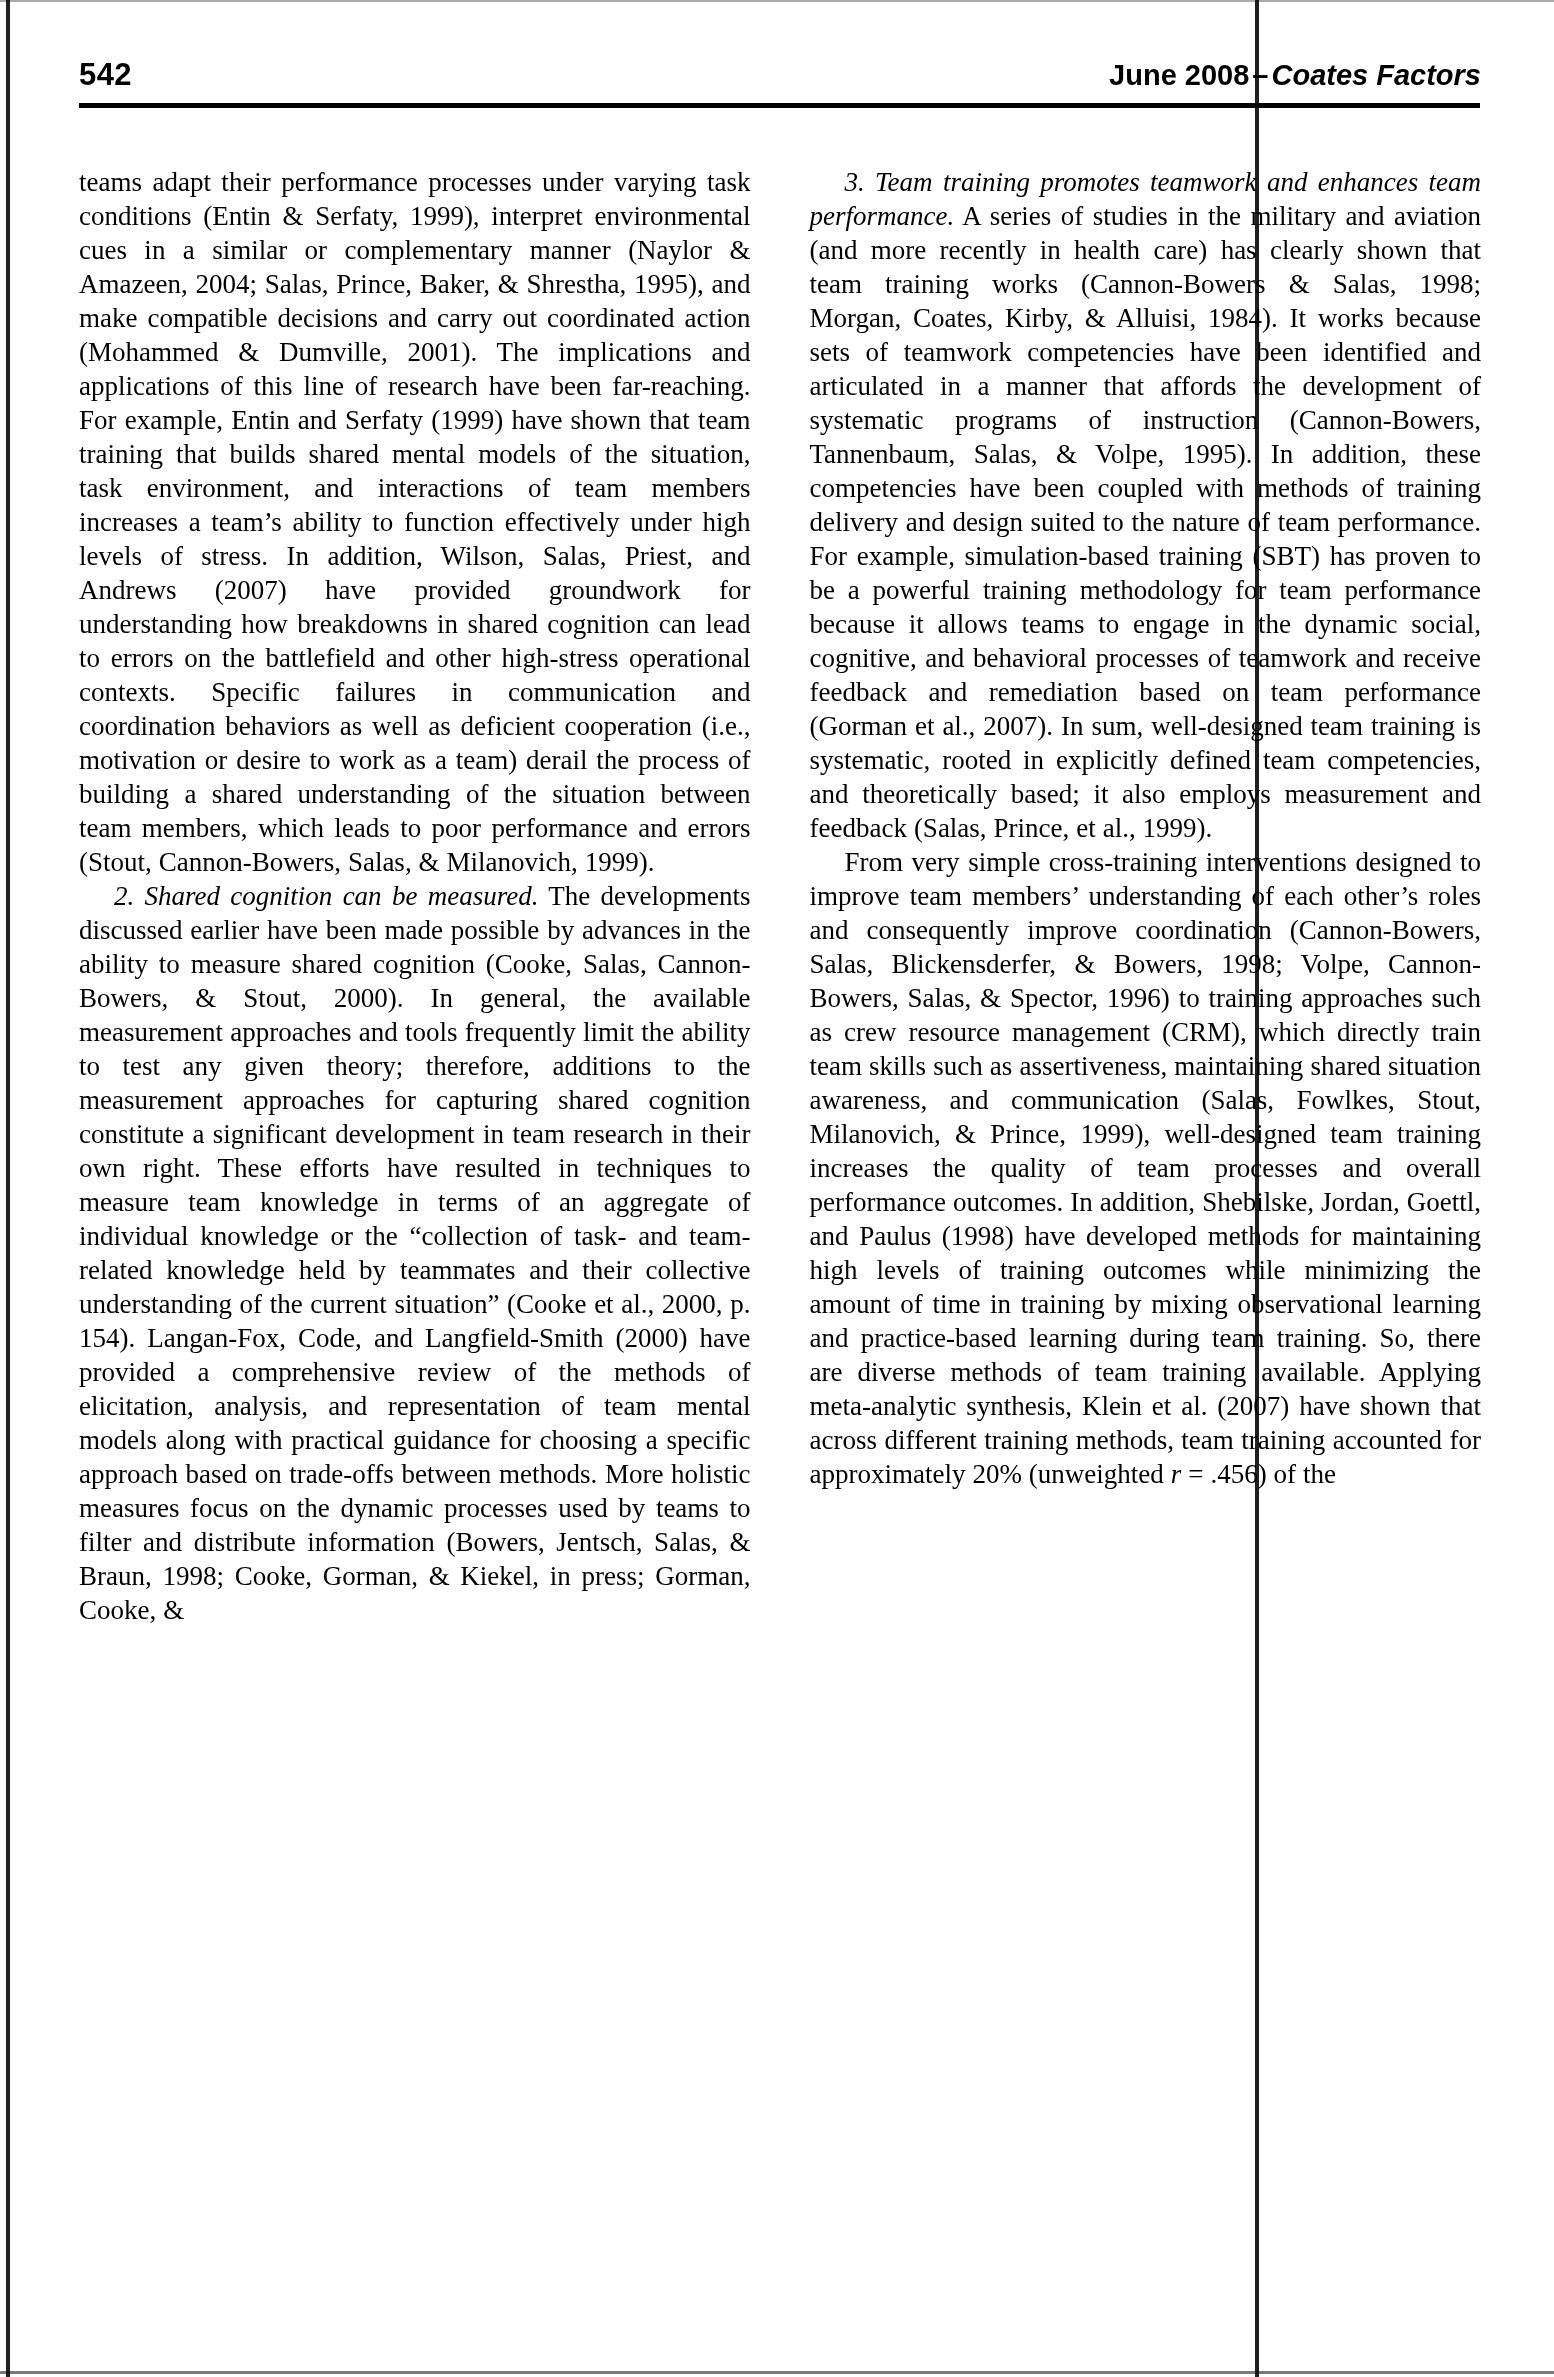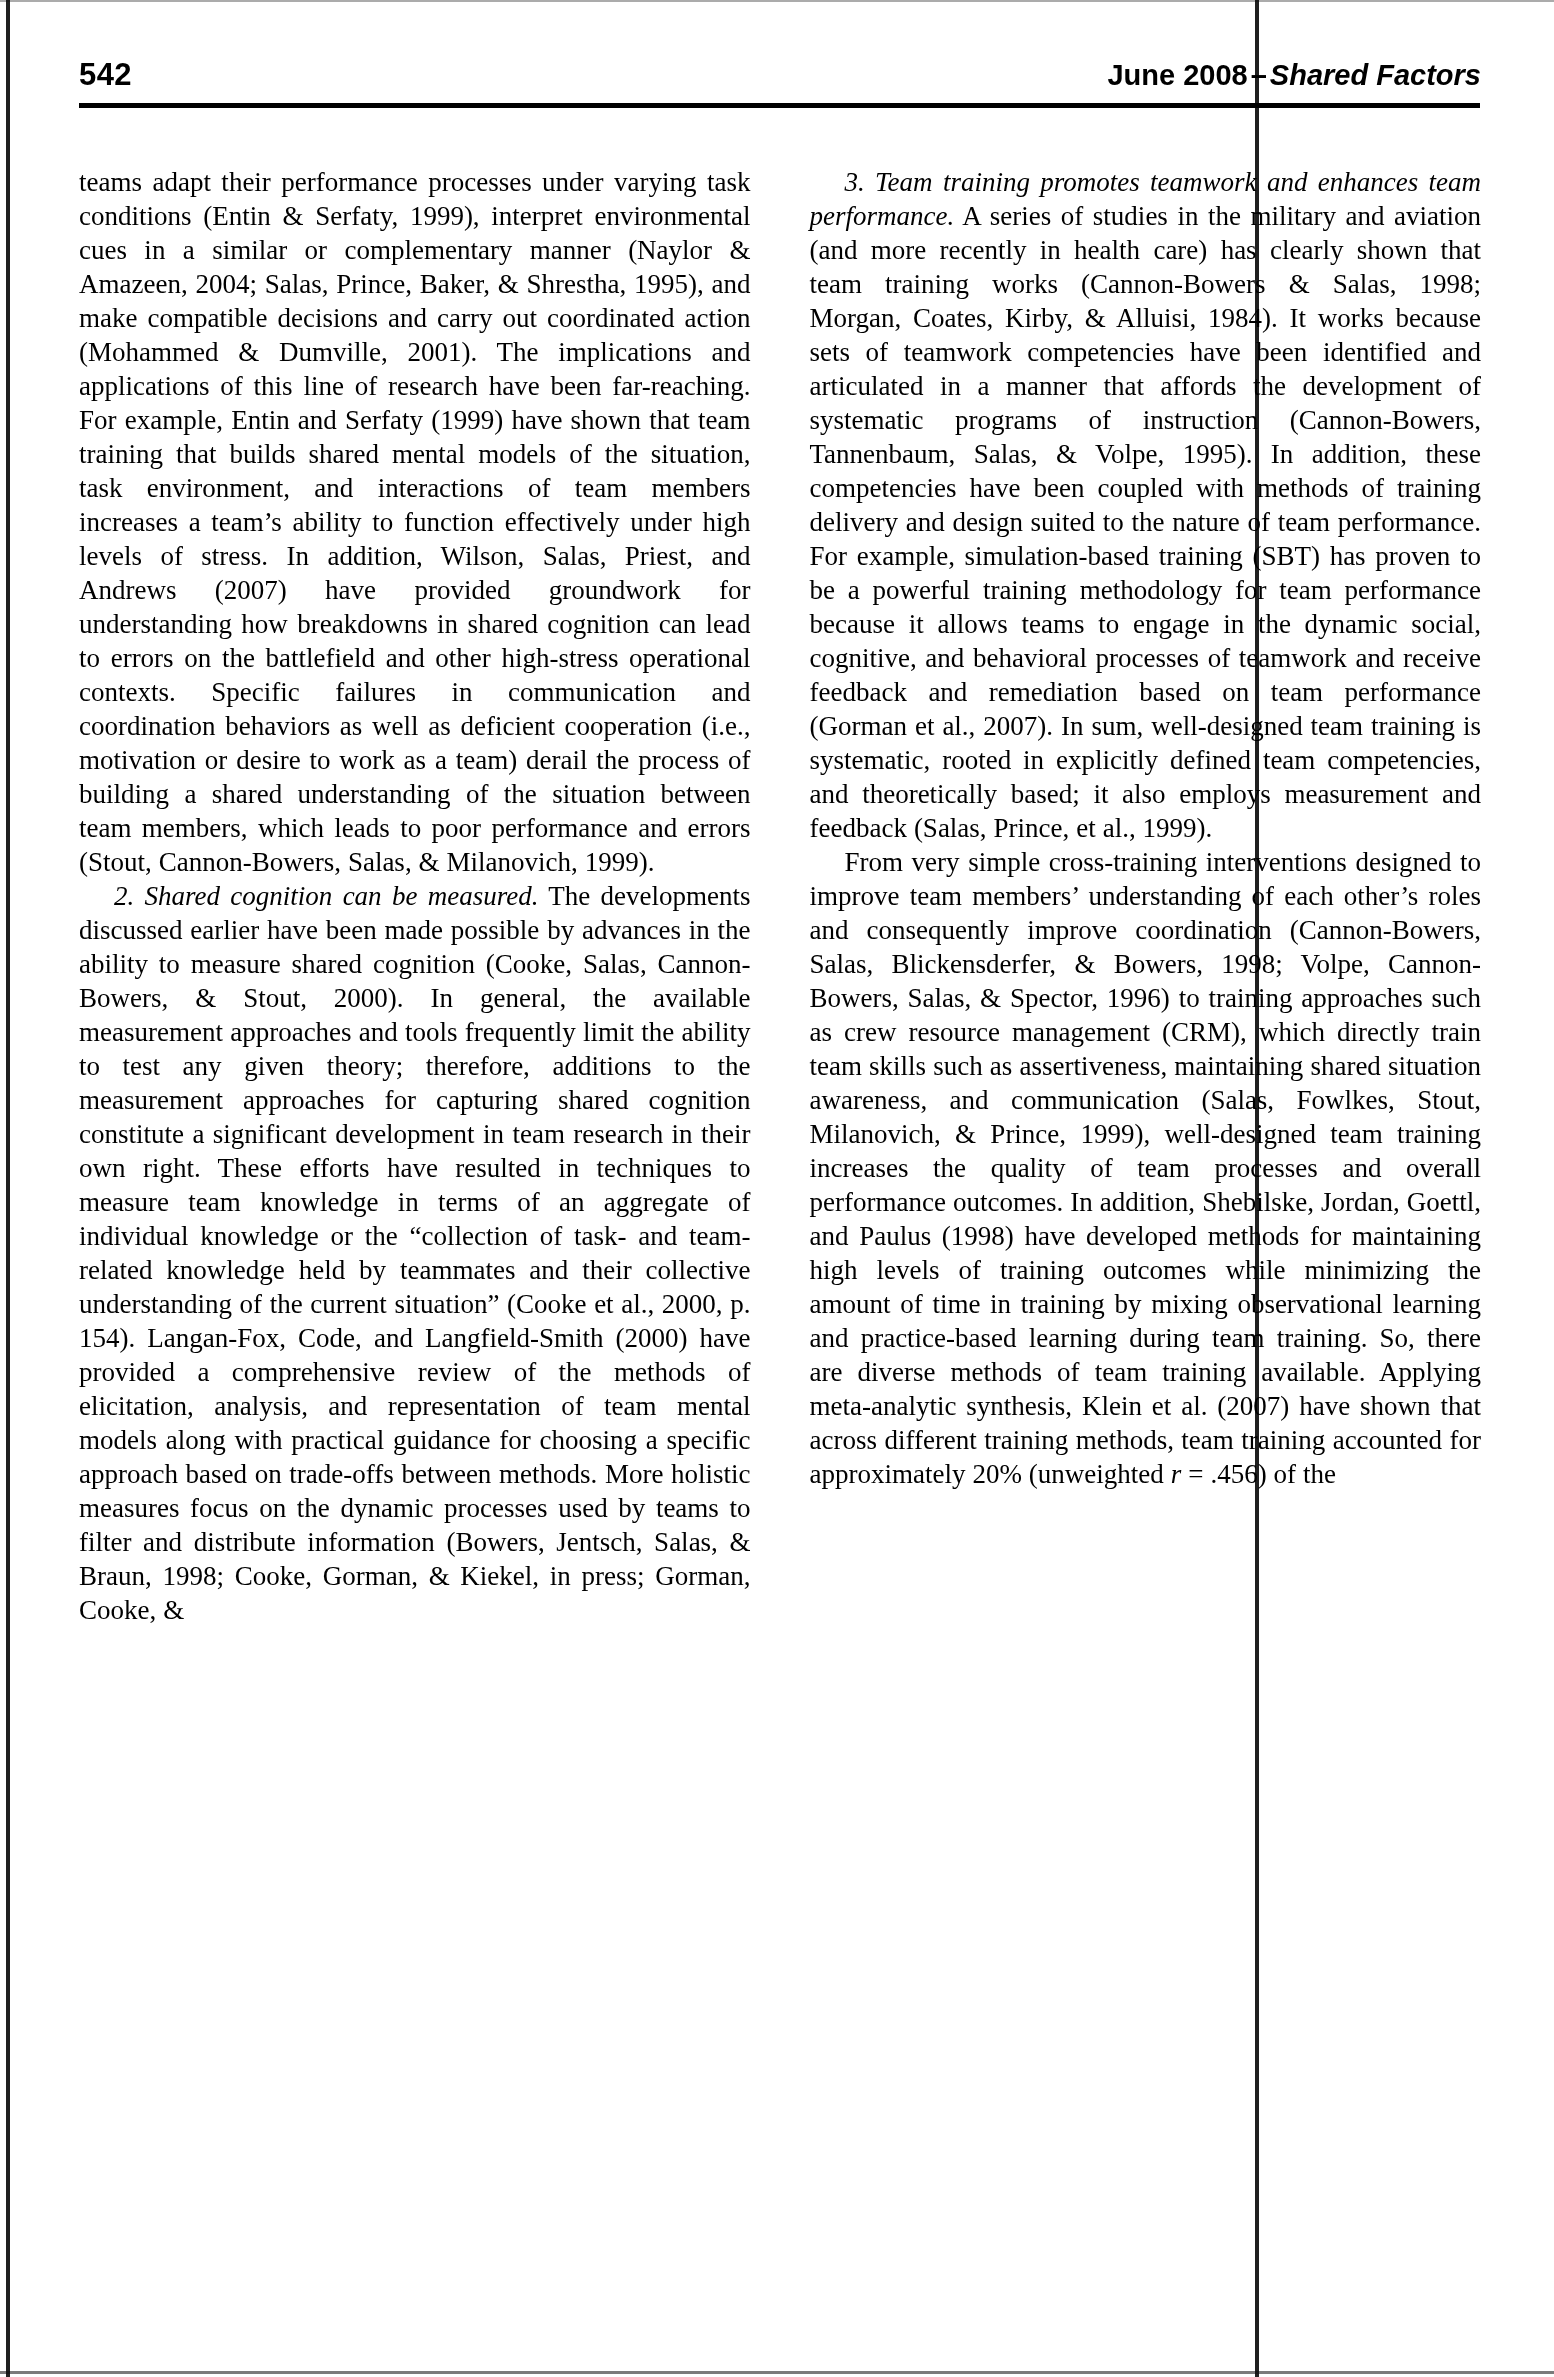--- a/index.html
+++ b/index.html
@@ -102,21 +102,21 @@
 <div class="page">
 
   <div class="scan-edge scan-edge-top"></div>
   <div class="scan-edge scan-edge-left"></div>
   <div class="scan-edge scan-edge-right"></div>
   <div class="scan-edge scan-edge-bottom"></div>
 
   <div class="running-head">
     <span class="folio">542</span>
     <span class="journal-line">
-      <span class="jl-date">June 2008</span><span class="jl-sep">–</span><span class="jl-name">Shared Factors</span>
+      <span class="jl-date">June 2008</span><span class="jl-sep">–</span><span class="jl-name">Coates Factors</span>
     </span>
   </div>
 
   <div class="head-rule"></div>
 
   <div class="columns">
     <div class="column" id="col-left">
         <p class="para"><span>teams adapt their performance processes under varying task conditions (Entin &amp; Serfaty, 1999), interpret environmental cues in a similar or complementary manner (Naylor &amp; Amazeen, 2004; Salas, Prince, Baker, &amp; Shrestha, 1995), and make compatible decisions and carry out coordinated action (Mohammed &amp; Dumville, 2001). The implications and applications of this line of research have been far-reaching. For example, Entin and Serfaty (1999) have shown that team training that builds shared mental models of the situation, task environment, and interactions of team members increases a team’s ability to function effectively under high levels of stress. In addition, Wilson, Salas, Priest, and Andrews (2007) have provided groundwork for understanding how breakdowns in shared cognition can lead to errors on the battlefield and other high-stress operational contexts. Specific failures in communication and coordination behaviors as well as deficient cooperation (i.e., motivation or desire to work as a team) derail the process of building a shared understanding of the situation between team members, which leads to poor performance and errors (Stout, Cannon-Bowers, Salas, &amp; Milanovich, 1999).</span></p>
         <p class="para indent"><span class="it">2. Shared cognition can be measured.</span><span> The developments discussed earlier have been made possible by advances in the ability to measure shared cognition (Cooke, Salas, Cannon-Bowers, &amp; Stout, 2000). In general, the available measurement approaches and tools frequently limit the ability to test any given theory; therefore, additions to the measurement approaches for capturing shared cognition constitute a significant development in team research in their own right. These efforts have resulted in techniques to measure team knowledge in terms of an aggregate of individual knowledge or the “collection of task- and team-related knowledge held by teammates and their collective understanding of the current situation” (Cooke et al., 2000, p. 154). Langan-Fox, Code, and Langfield-Smith (2000) have provided a comprehensive review of the methods of elicitation, analysis, and representation of team mental models along with practical guidance for choosing a specific approach based on trade-offs between methods. More holistic measures focus on the dynamic processes used by teams to filter and distribute information (Bowers, Jentsch, Salas, &amp; Braun, 1998; Cooke, Gorman, &amp; Kiekel, in press; Gorman, Cooke, &amp;</span></p>
       </div>

